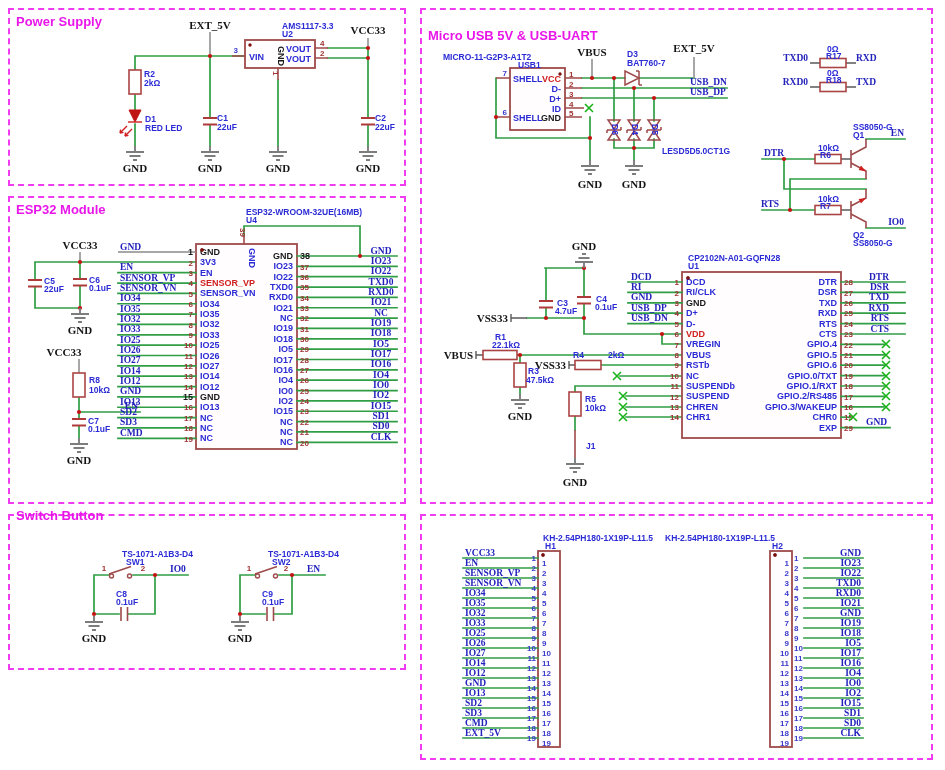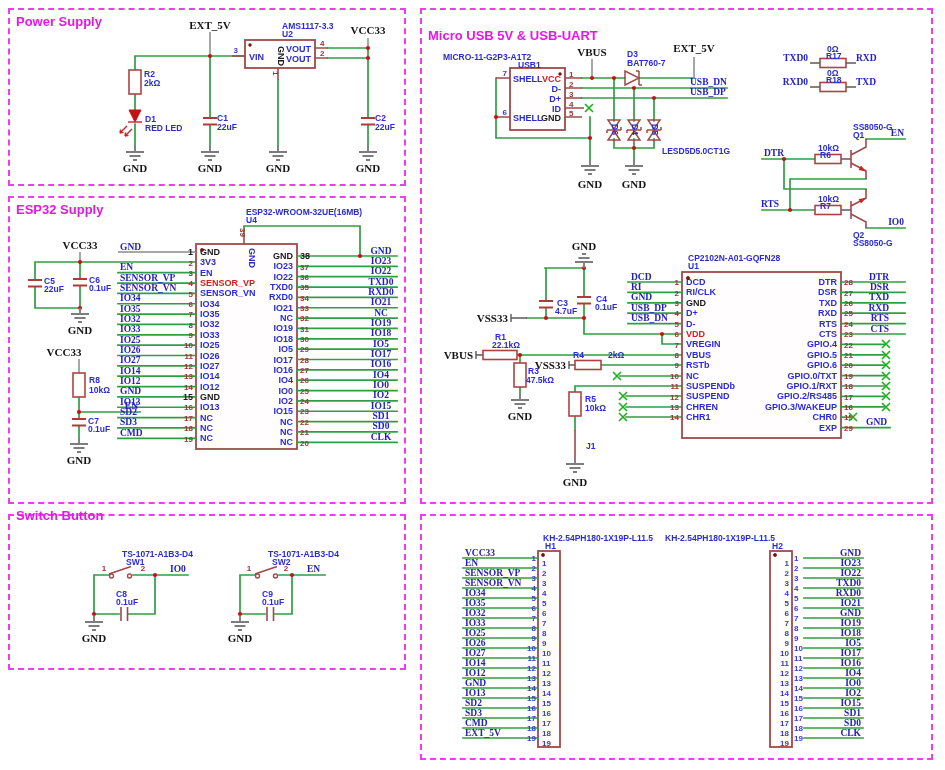--- a/index.html
+++ b/index.html
@@ -49,21 +49,21 @@
 <div class="stage">
 
   <div class="sbox" id="box-power"></div>
   <div class="sbox" id="box-usb"></div>
   <div class="sbox" id="box-esp"></div>
   <div class="sbox" id="box-sw"></div>
   <div class="sbox" id="box-hdr"></div>
 
   <div class="stitle" id="t-power">Power Supply</div>
   <div class="stitle" id="t-usb">Micro USB 5V &amp; USB-UART</div>
-  <div class="stitle" id="t-esp">ESP32 Supply</div>
+  <div class="stitle" id="t-esp">ESP32 Module</div>
   <div class="stitle" id="t-sw">Switch Button</div>
 
   <svg id="sch" width="945" height="770" viewBox="0 0 945 770">
 
     <g>
       <path class="w" d="M135,56H245 M135,56V70 M135,94V110 M135,124V146 M210,56V118 M210,125V146 M328,48H368 M328,58H368 M368,48V118 M368,125V146 M278,80V146"></path>
       <path class="gw" d="M210,32V56 M368,38V48"></path>
       <path class="mp" d="M232,56H245 M315,48H328 M315,58H328 M278,68V80"></path>
     </g>
     <g>

